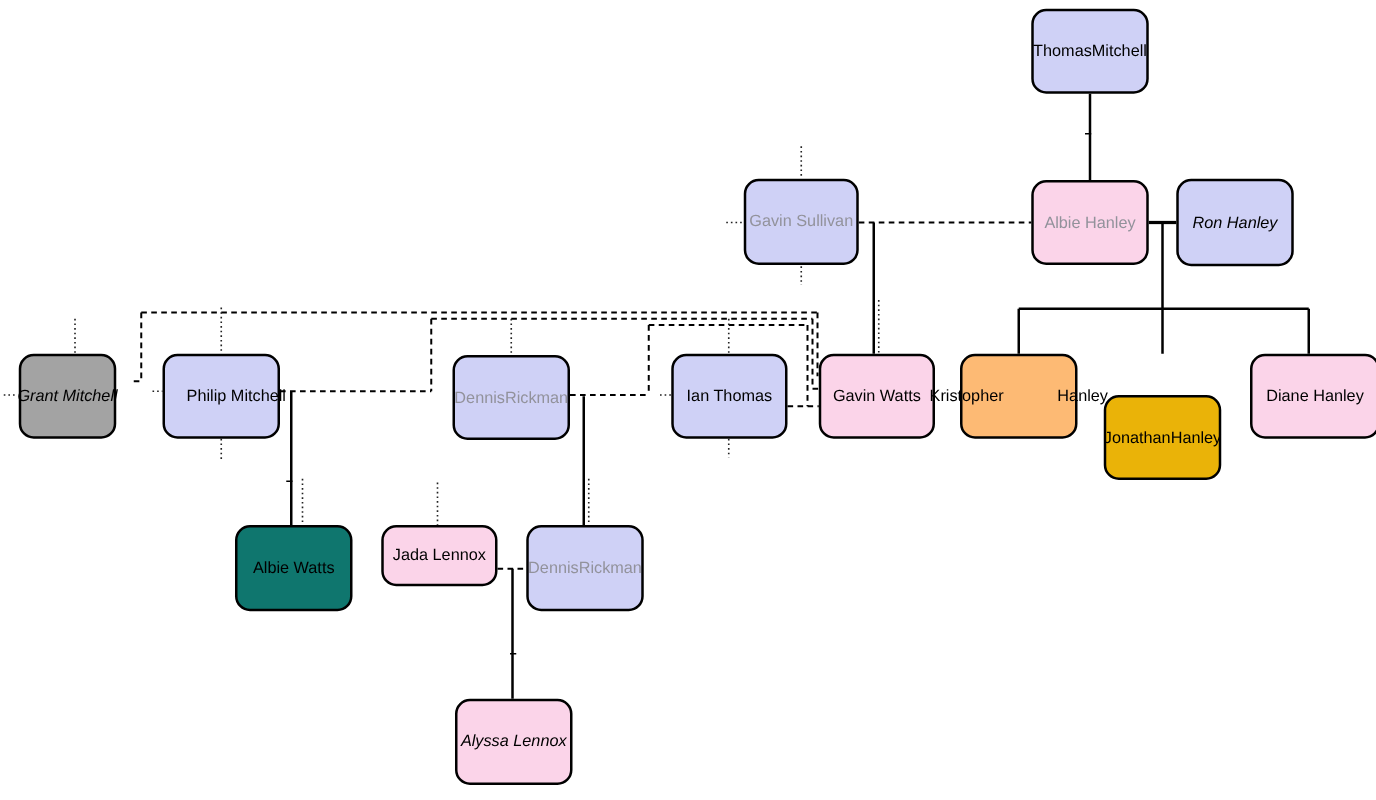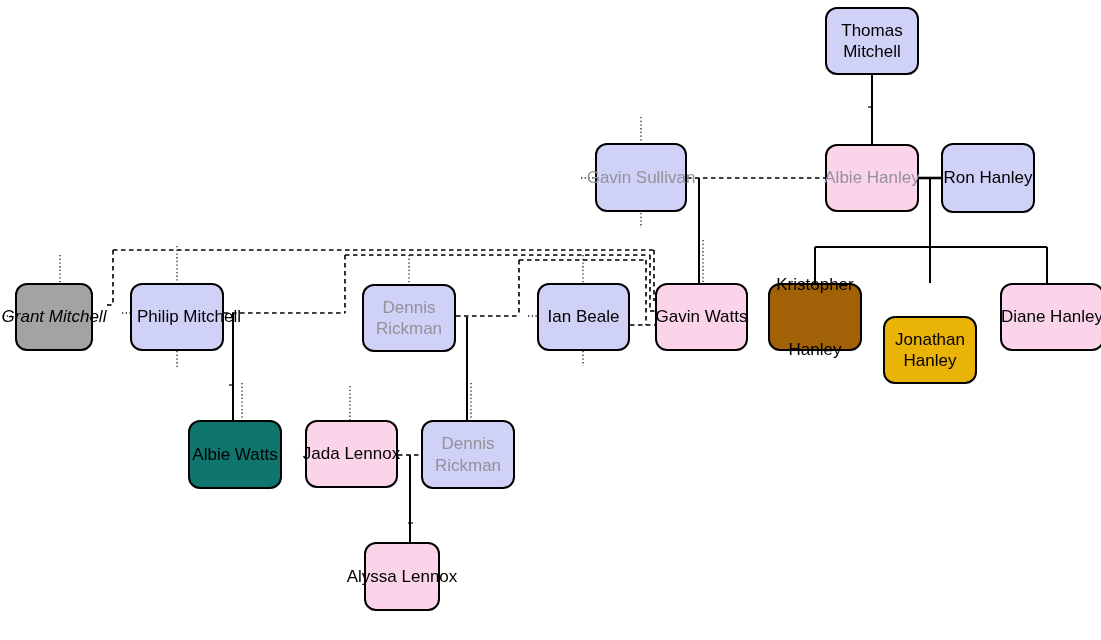--- a/index.html
+++ b/index.html
@@ -15,25 +15,25 @@
     position: absolute;
     left: 0; top: 0;
     width: 1101px; height: 640px;
   }
   .person-box {
     position: absolute;
     box-sizing: border-box;
     border: 2px solid #6d28d9;
     border-radius: 12px;
     display: flex;
-    flex-direction: column;
+    flex-direction: row;
     align-items: center;
     justify-content: center;
     text-align: center;
-    font-size: 17px;
+    font-size: 13px;
     line-height: 1.25;
     cursor: pointer;
   }
   .person-box span { display: block; white-space: nowrap; }
   line.solid  { stroke: #000000; stroke-width: 2; }
   line.thick  { stroke: #000000; stroke-width: 2.6; }
   line.tick   { stroke: #000000; stroke-width: 1.2; }
   line.dashed { stroke: #000000; stroke-width: 1.6; stroke-dasharray: 4.5 3.5; }
   line.dotted { stroke: #222222; stroke-width: 1.3; stroke-dasharray: 1.3 2.4; }
 </style>
@@ -93,57 +93,57 @@
       <div class="person-box" style="left: 825px; top: 7px; width: 94px; height: 68px; background: rgb(207, 209, 246); border-color: rgb(0, 0, 0); color: rgb(0, 0, 0);">
         <span>Thomas</span>
         <span>Mitchell</span>
       </div>
       <div class="person-box" style="left: 595px; top: 143px; width: 92px; height: 69px; background: rgb(207, 209, 246); border-color: rgb(0, 0, 0); color: rgb(146, 146, 155); justify-content: center;">
         <span>Gavin Sullivan</span>
       </div>
       <div class="person-box" style="left: 825px; top: 144px; width: 94px; height: 68px; background: rgb(251, 212, 233); border-color: rgb(0, 0, 0); color: rgb(146, 146, 155);">
         <span>Albie Hanley</span>
       </div>
-      <div class="person-box" style="left: 941px; top: 143px; width: 94px; height: 70px; background: rgb(207, 209, 246); border-color: rgb(0, 0, 0); color: rgb(0, 0, 0);">
+      <div class="person-box" style="left: 941px; top: 143px; width: 94px; height: 70px; background: rgb(207, 209, 246); border-color: rgb(0, 0, 0); color: rgb(0, 0, 0); font-style: italic;">
         <span>Ron Hanley</span>
       </div>
       <div class="person-box" style="left: 15px; top: 283px; width: 78px; height: 68px; background: #a3a3a3; border-color: rgb(0, 0, 0); color: rgb(0, 0, 0); font-style: italic;">
         <span>Grant Mitchell</span>
       </div>
       <div class="person-box" style="left: 130px; top: 283px; width: 94px; height: 68px; background: rgb(207, 209, 246); border-color: rgb(0, 0, 0); color: rgb(0, 0, 0); padding-left: 24px;">
         <span>Philip Mitchell</span>
       </div>
       <div class="person-box" style="left: 362px; top: 284px; width: 94px; height: 68px; background: rgb(207, 209, 246); border-color: rgb(0, 0, 0); color: rgb(146, 146, 155);">
         <span>Dennis</span>
         <span>Rickman</span>
       </div>
       <div class="person-box" style="left: 537px; top: 283px; width: 93px; height: 68px; background: rgb(207, 209, 246); border-color: rgb(0, 0, 0); color: rgb(0, 0, 0);">
-        <span>Ian Beale</span>
+        <span>Ian Thomas</span>
       </div>
       <div class="person-box" style="left: 655px; top: 283px; width: 93px; height: 68px; background: rgb(251, 212, 233); border-color: rgb(0, 0, 0); color: rgb(0, 0, 0);">
         <span>Gavin Watts</span>
       </div>
-      <div class="person-box" style="left: 768px; top: 283px; width: 94px; height: 68px; background: #a16207; border-color: rgb(0, 0, 0); color: rgb(0, 0, 0); gap: 43px;">
+      <div class="person-box" style="left: 768px; top: 283px; width: 94px; height: 68px; background: #fdba74; border-color: rgb(0, 0, 0); color: rgb(0, 0, 0); gap: 43px;">
         <span>Kristopher</span>
         <span>Hanley</span>
       </div>
       <div class="person-box" style="left: 883px; top: 288px; width: 94px; height: 68px; background: #eab308; border-color: rgb(0, 0, 0); color: rgb(0, 0, 0); margin-top: 28px;">
         <span>Jonathan</span>
         <span>Hanley</span>
       </div>
       <div class="person-box" style="left: 1000px; top: 283px; width: 104px; height: 68px; background: rgb(251, 212, 233); border-color: rgb(0, 0, 0); color: rgb(0, 0, 0);">
         <span>Diane Hanley</span>
       </div>
       <div class="person-box" style="left: 188px; top: 420px; width: 94px; height: 69px; background: #0f766e; border-color: rgb(0, 0, 0); color: rgb(0, 0, 0);">
         <span>Albie Watts</span>
       </div>
-      <div class="person-box" style="left: 305px; top: 420px; width: 93px; height: 68px; background: rgb(251, 212, 233); border-color: rgb(0, 0, 0); color: rgb(0, 0, 0);">
+      <div class="person-box" style="left: 305px; top: 420px; width: 93px; height: 49px; background: rgb(251, 212, 233); border-color: rgb(0, 0, 0); color: rgb(0, 0, 0);">
         <span>Jada Lennox</span>
       </div>
       <div class="person-box" style="left: 421px; top: 420px; width: 94px; height: 69px; background: rgb(207, 209, 246); border-color: rgb(0, 0, 0); color: rgb(146, 146, 155);">
         <span>Dennis</span>
         <span>Rickman</span>
       </div>
-      <div class="person-box" style="left: 364px; top: 542px; width: 76px; height: 69px; background: rgb(251, 212, 233); border-color: rgb(0, 0, 0); color: rgb(0, 0, 0);">
+      <div class="person-box" style="left: 364px; top: 559px; width: 94px; height: 69px; background: rgb(251, 212, 233); border-color: rgb(0, 0, 0); color: rgb(0, 0, 0); font-style: italic;">
         <span>Alyssa Lennox</span>
       </div>
     </div>
 </div>
 
 </body></html>

